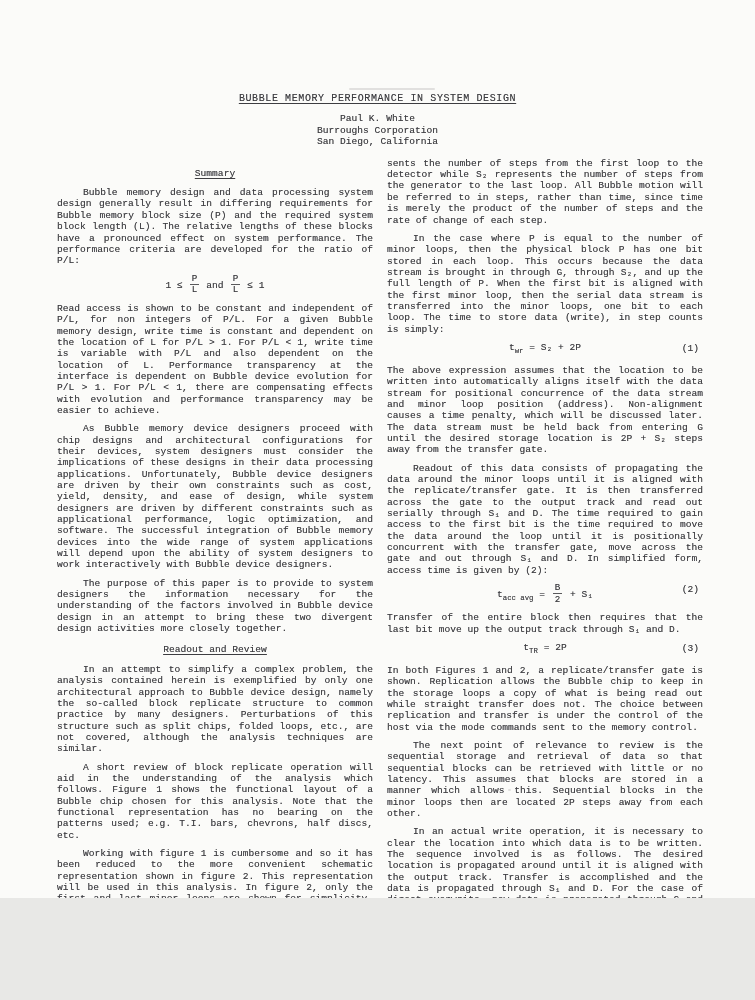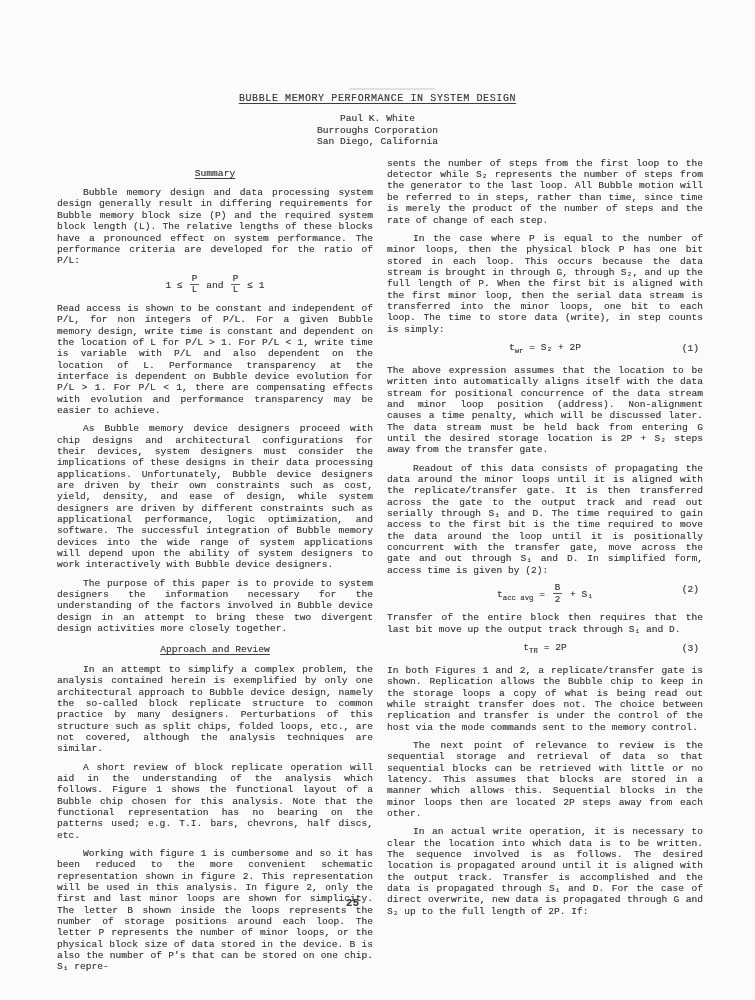--- a/index.html
+++ b/index.html
@@ -3,21 +3,21 @@
 <meta charset="utf-8">
 <style>
   html, body {
     margin: 0;
     padding: 0;
     background: #e8e8e6;
   }
   .page {
     position: relative;
     width: 755px;
-    height: 1000px;
+    height: 898px;
     margin: 0 auto;
     background: #fbfbf9;
     overflow: hidden;
     color: #3d3d41;
     font-family: "Liberation Mono", "DejaVu Sans Mono", monospace;
     text-shadow: 0 0 0.5px rgba(61,61,65,0.55);
   }
   .header {
     padding-top: 88px;
     text-align: center;
@@ -129,21 +129,21 @@
 
     <div class="col">
       <div class="sec-heading">Summary</div>
       <p class="indent">Bubble memory design and data processing system design generally result in differing requirements for Bubble memory block size (P) and the required system block length (L). The relative lengths of these blocks have a pronounced effect on system performance. The performance criteria are developed for the ratio of P/L:</p>
       <div class="formula">
         <span>1 ≤</span><span class="gap"></span><span class="frac"><span class="num">P</span><span class="den">L</span></span><span class="gap"></span><span>and</span><span class="gap"></span><span class="frac"><span class="num">P</span><span class="den">L</span></span><span class="gap"></span><span>≤ 1</span>
       </div>
       <p>Read access is shown to be constant and independent of P/L, for non integers of P/L. For a given Bubble memory design, write time is constant and dependent on the location of L for P/L &gt; 1. For P/L &lt; 1, write time is variable with P/L and also dependent on the location of L. Performance transparency at the interface is dependent on Bubble device evolution for P/L &gt; 1. For P/L &lt; 1, there are compensating effects with evolution and performance transparency may be easier to achieve.</p>
       <p class="indent">As Bubble memory device designers proceed with chip designs and architectural configurations for their devices, system designers must consider the implications of these designs in their data processing applications. Unfortunately, Bubble device designers are driven by their own constraints such as cost, yield, density, and ease of design, while system designers are driven by different constraints such as applicational performance, logic optimization, and software. The successful integration of Bubble memory devices into the wide range of system applications will depend upon the ability of system designers to work interactively with Bubble device designers.</p>
       <p class="indent">The purpose of this paper is to provide to system designers the information necessary for the understanding of the factors involved in Bubble device design in an attempt to bring these two divergent design activities more closely together.</p>
-      <div class="sec-heading">Approach and Review</div>
+      <div class="sec-heading">Readout and Review</div>
       <p class="indent">In an attempt to simplify a complex problem, the analysis contained herein is exemplified by only one architectural approach to Bubble device design, namely the so-called block replicate structure to common practice by many designers. Perturbations of this structure such as split chips, folded loops, etc., are not covered, although the analysis techniques are similar.</p>
       <p class="indent">A short review of block replicate operation will aid in the understanding of the analysis which follows. Figure 1 shows the functional layout of a Bubble chip chosen for this analysis. Note that the functional representation has no bearing on the patterns used; e.g. T.I. bars, chevrons, half discs, etc.</p>
       <p class="indent">Working with figure 1 is cumbersome and so it has been reduced to the more convenient schematic representation shown in figure 2. This representation will be used in this analysis. In figure 2, only the first and last minor loops are shown for simplicity. The letter B shown inside the loops represents the number of storage positions around each loop. The letter P represents the number of minor loops, or the physical block size of data stored in the device. B is also the number of P's that can be stored on one chip. S₁ repre-</p>
     </div>
 
     <div class="col">
       <p>sents the number of steps from the first loop to the detector while S₂ represents the number of steps from the generator to the last loop. All Bubble motion will be referred to in steps, rather than time, since time is merely the product of the number of steps and the rate of change of each step.</p>
       <p class="indent">In the case where P is equal to the number of minor loops, then the physical block P has one bit stored in each loop. This occurs because the data stream is brought in through G, through S₂, and up the full length of P. When the first bit is aligned with the first minor loop, then the serial data stream is transferred into the minor loops, one bit to each loop. The time to store data (write), in step counts is simply:</p>
       <div class="equation">
         <span><span>t</span><sub class="eq-sub">wr</sub> <span>= S₂ + 2P</span></span>

